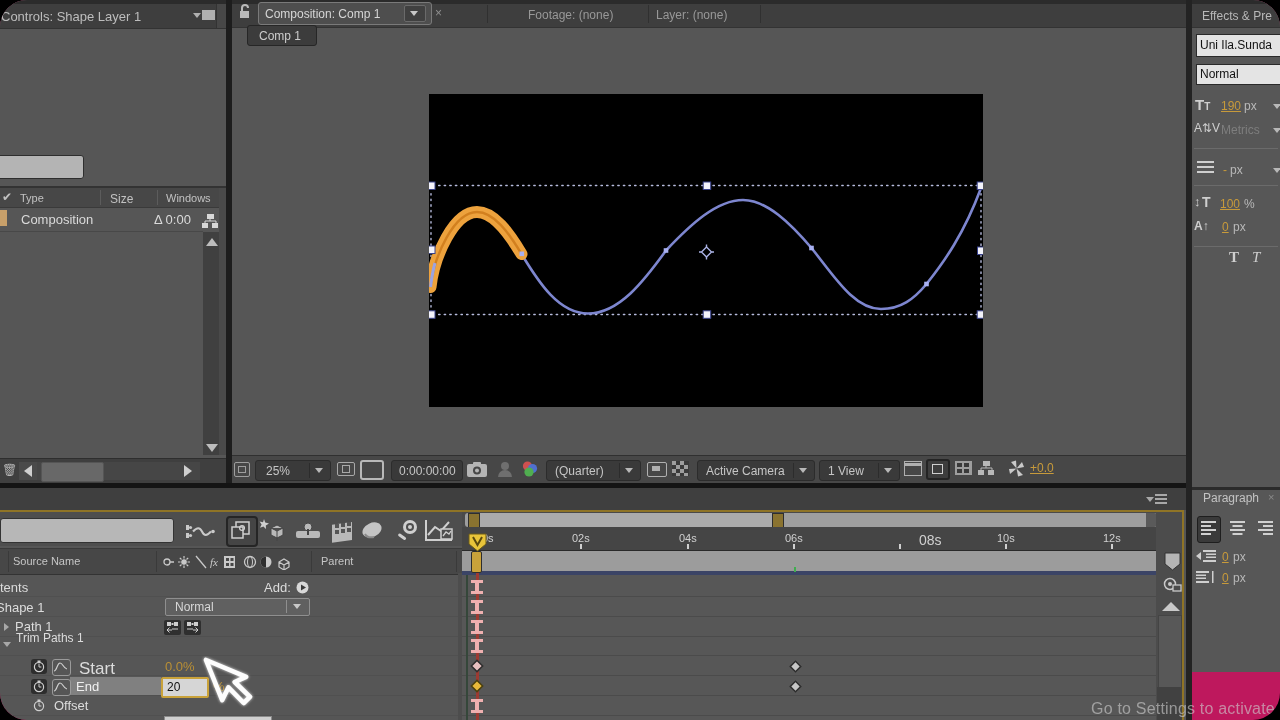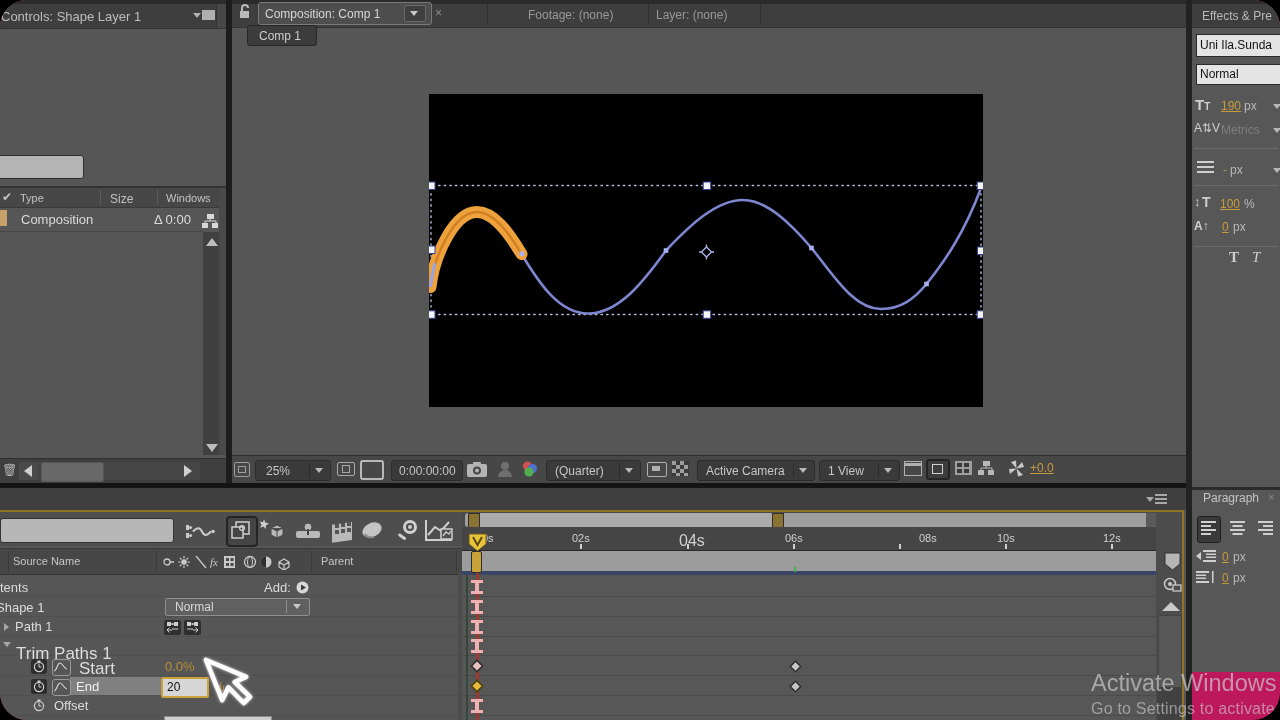--- a/index.html
+++ b/index.html
@@ -445,23 +445,23 @@
     <div class="abs" style="left:462px;top:29px;width:694px;height:36px;background:#4a4a4a;"></div>
     <div class="abs" style="left:465px;top:30px;width:691px;height:14px;background:#9e9e9e;border-radius:3px 0 0 3px;"></div>
     <div class="abs" style="left:468px;top:30px;width:310px;height:14px;background:#ababab;"></div>
     <div class="abs" style="left:468px;top:30px;width:10px;height:14px;background:#8a7330;border:1px solid #2e2e2e;"></div>
     <div class="abs" style="left:772px;top:30px;width:10px;height:14px;background:#8a7330;border:1px solid #2e2e2e;"></div>
     <div class="abs" style="left:1146px;top:30px;width:12px;height:14px;background:#5a5a5a;border-radius:0 4px 4px 0;"></div>
 
     <div class="abs" style="left:462px;top:44px;width:694px;height:23px;background:#454545;border-bottom:2px solid #2a2a2a;"></div>
     <div class="txt" style="left:482px;top:49px;font-size:11px;color:#d0d0d0;">0s</div>
     <div class="txt" style="left:572px;top:49px;font-size:11px;color:#d0d0d0;">02s</div>
-    <div class="txt" style="left:679px;top:49px;font-size:16px;color:#d0d0d0;">04s</div>
+    <div class="txt" style="left:679px;top:49px;font-size:11px;color:#d0d0d0;">04s</div>
     <div class="txt" style="left:785px;top:49px;font-size:11px;color:#d0d0d0;">06s</div>
-    <div class="txt" style="left:891px;top:49px;font-size:11px;color:#d0d0d0;padding-left:28px;">08s</div>
+    <div class="txt" style="left:891px;top:49px;font-size:14px;color:#d0d0d0;padding-left:28px;">08s</div>
     <div class="txt" style="left:997px;top:49px;font-size:11px;color:#d0d0d0;">10s</div>
     <div class="txt" style="left:1103px;top:49px;font-size:11px;color:#d0d0d0;">12s</div>
     <div class="abs" style="left:580px;top:61px;width:2px;height:5px;background:#d0d0d0;"></div>
     <div class="abs" style="left:687px;top:61px;width:2px;height:5px;background:#d0d0d0;"></div>
     <div class="abs" style="left:793px;top:61px;width:2px;height:5px;background:#d0d0d0;"></div>
     <div class="abs" style="left:899px;top:61px;width:2px;height:5px;background:#d0d0d0;"></div>
     <div class="abs" style="left:1005px;top:61px;width:2px;height:5px;background:#d0d0d0;"></div>
     <div class="abs" style="left:1111px;top:61px;width:2px;height:5px;background:#d0d0d0;"></div>
 
     <div class="abs" style="left:462px;top:68px;width:694px;height:20px;background:#9c9c9c;"></div>
@@ -529,21 +529,21 @@
     <svg class="abs" style="left:186px;top:139px;" width="13" height="11">
         <g fill="#cfcfcf">
           <rect x="1" y="0" width="4" height="4"></rect>
           <rect x="8" y="0" width="4" height="4"></rect>
           <rect x="5.5" y="1" width="2" height="2"></rect>
           <path d="M7,8 h4 m-1.5,-2.5 L12,8 l-2.5,2.5 M1,7 h6" stroke="#cfcfcf" fill="none"></path>
         </g>
       </svg>
 
     <div class="abs" style="left:3px;top:159px;width:0;height:0;border-left:4px solid transparent;border-right:4px solid transparent;border-top:5px solid #a8a8a8;"></div>
-    <div class="txt" style="left:16px;top:161px;font-size:17px;color:#dcdcdc;">Trim Paths 1</div>
+    <div class="txt" style="left:16px;top:148px;font-size:12px;color:#dcdcdc;">Trim Paths 1</div>
 
     <div class="abs" style="left:31px;top:176px;width:16px;height:15px;background:#2d2d2d;border-radius:3px;"></div>
     <svg class="abs" style="left:33px;top:177px;" width="12" height="13" viewBox="0 0 12 13">
         <circle cx="6" cy="7" r="4.6" fill="none" stroke="#cfcfcf" stroke-width="1.2"></circle>
         <rect x="4.5" y="0.5" width="3" height="1.6" fill="#cfcfcf"></rect>
         <line x1="6" y1="7" x2="6" y2="3.6" stroke="#cfcfcf"></line>
         <line x1="6" y1="7" x2="8.4" y2="7" stroke="#cfcfcf"></line>
       </svg>
     <div class="abs" style="left:52px;top:176px;width:17px;height:15px;border:1px solid #9a9a9a;border-radius:3px;"></div>
     <svg class="abs" style="left:54px;top:179px;" width="13" height="10">
@@ -636,20 +636,19 @@
       </svg>
 
     <svg class="abs" style="left:788px;top:176px;" width="15" height="15">
         <rect x="3.8" y="3.8" width="7.4" height="7.4" transform="rotate(45 7.5 7.5)" fill="#c6c6c6" stroke="#2e2e2e" stroke-width="1.5"></rect>
       </svg>
     <svg class="abs" style="left:788px;top:196px;" width="15" height="15">
         <rect x="3.8" y="3.8" width="7.4" height="7.4" transform="rotate(45 7.5 7.5)" fill="#c6c6c6" stroke="#2e2e2e" stroke-width="1.5"></rect>
       </svg>
   </div>
 
-  <div class="txt" style="left:1091px;top:670px;font-size:23.5px;letter-spacing:0px;color:rgba(205,205,205,0.68);">Activate Windows</div>
   <div class="txt" style="left:1091px;top:700px;font-size:16px;letter-spacing:0.2px;color:rgba(205,205,205,0.62);">Go to Settings to activate</div>
 
   <svg class="abs" style="left:200px;top:656px;" width="56" height="60" viewBox="0 0 56 60">
     <polygon points="6.0,4.0 22.2,44.1 28.4,31.4 43.7,47.0 50.0,40.8 34.7,26.0 46.1,20.8" fill="none" stroke="#fdfdfd" stroke-width="4.6" stroke-linejoin="round" style="filter:drop-shadow(0 0 1.5px rgba(255,255,255,0.8));"></polygon>
   </svg>
 
 </div>
 
 </body></html>

